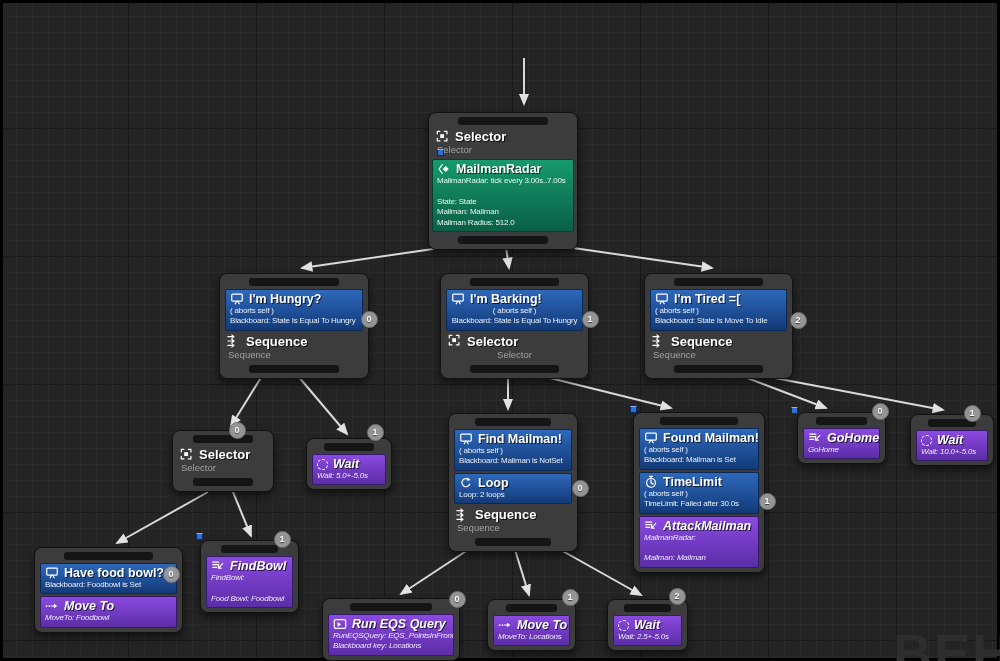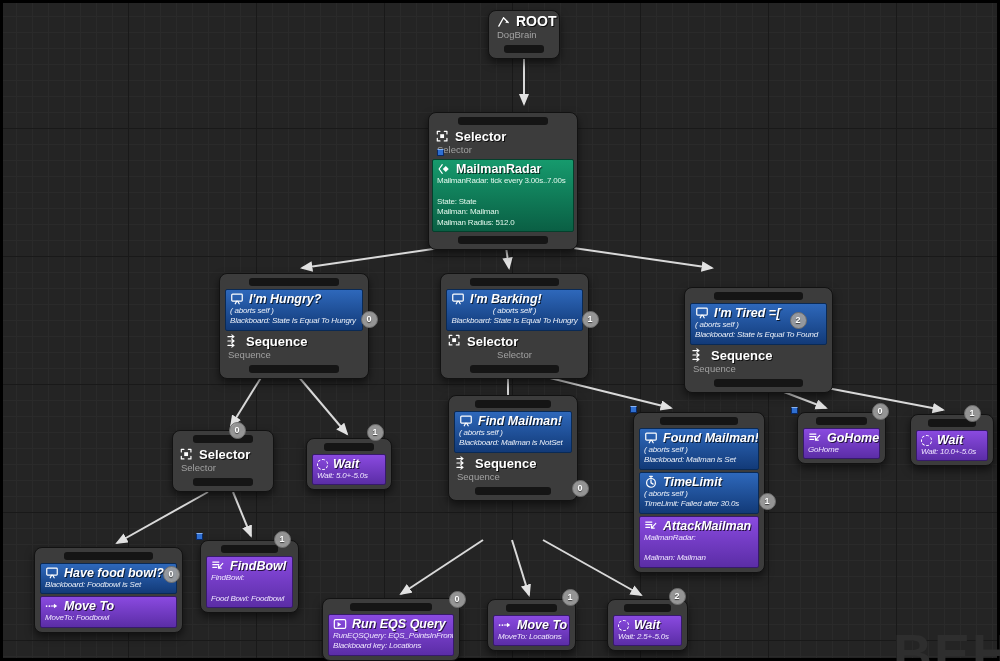--- a/index.html
+++ b/index.html
@@ -23,21 +23,21 @@
   }
   .bar{height:8px;background:#151515;border-radius:3px;width:62%;margin:3px auto;}
   .hdr{display:flex;gap:5px;align-items:center;padding:1px 5px 0;}
   .hdr .ttl{font-weight:bold;font-size:13px;color:#fff;text-shadow:1px 1px 0 rgba(0,0,0,.8);white-space:nowrap;}
   .hdr.big .ttl{font-size:14px;}
   .sub{font-size:9.5px;color:#a2a2a2;padding:0 6px 2px;white-space:nowrap;}
   .sect{margin:2px 3px;border-radius:2px;padding:2px 4px 3px;overflow:hidden;}
   .sect .row{display:flex;gap:5px;align-items:center;}
   .sect .ttl{font-size:12.5px;font-weight:bold;color:#fff;text-shadow:1px 1px 0 rgba(0,0,0,.7);white-space:nowrap;}
   .line{font-size:8px;color:#e9eef7;white-space:nowrap;letter-spacing:-0.2px;line-height:1.3;}
-  .dec{background:linear-gradient(#2e68bb,#123a78);border:1px solid #0a2a55;font-style:italic;}
+  .dec{background:linear-gradient(#2e68bb,#123a78);border:1px solid #0a2a55;}
   .svc{background:linear-gradient(#169a6d,#0a5f44);border:1px solid #04402c;margin:2px 1px 4px;}
   .task{background:linear-gradient(#8a4ae0,#5b2da6);border:1px solid #371a6b;font-style:italic;}
   .task .line{color:#efe6ff;}
   .svc .line{color:#e2f7ec;}
   .icon{display:inline-flex;flex:none;align-items:center;justify-content:center;}
   .wait-ring{width:11px;height:11px;border:1.6px dashed #fff;border-radius:50%;box-sizing:border-box;}
   .badge{
     position:absolute;z-index:4;width:15px;height:15px;border-radius:50%;
     background:rgba(158,158,158,.92);border:1px solid #6d6d6d;color:#fff;
     font-size:9px;font-weight:bold;display:flex;align-items:center;justify-content:center;
@@ -72,33 +72,20 @@
       <line x1="508" y1="376" x2="508" y2="409" stroke="#d9d9d9" stroke-width="2" marker-end="url(#ah)"></line>
       <line x1="542" y1="376" x2="671" y2="408" stroke="#d9d9d9" stroke-width="2" marker-end="url(#ah)"></line>
       <line x1="742" y1="376" x2="826" y2="408" stroke="#d9d9d9" stroke-width="2" marker-end="url(#ah)"></line>
       <line x1="764" y1="376" x2="943" y2="410" stroke="#d9d9d9" stroke-width="2" marker-end="url(#ah)"></line>
       <line x1="208" y1="492" x2="117" y2="543" stroke="#d9d9d9" stroke-width="2" marker-end="url(#ah)"></line>
       <line x1="233" y1="492" x2="251" y2="536" stroke="#d9d9d9" stroke-width="2" marker-end="url(#ah)"></line>
       <line x1="483" y1="540" x2="401" y2="594" stroke="#d9d9d9" stroke-width="2" marker-end="url(#ah)"></line>
       <line x1="512" y1="540" x2="529" y2="595" stroke="#d9d9d9" stroke-width="2" marker-end="url(#ah)"></line>
       <line x1="543" y1="540" x2="641" y2="595" stroke="#d9d9d9" stroke-width="2" marker-end="url(#ah)"></line>
     </svg>
-<div class="node" style="left: 488px; top: 10px; width: 72px;">
-      <div class="hdr big">
-        <span class="icon">
-          <svg width="15" height="15" viewBox="0 0 16 16">
-            <path d="M3 13 L8 4 M8 4 L13 9" stroke="#fff" stroke-width="1.4" fill="none" stroke-linecap="round" stroke-linejoin="round"></path>
-            <path d="M11.5 6.5 L13 9 L10 9.5" fill="#fff"></path>
-          </svg>
-        </span>
-        <span class="ttl">ROOT</span>
-      </div>
-      <div class="sub">DogBrain</div>
-      <div class="bar"></div>
-    </div>
     <div class="node" style="left: 428px; top: 112px; width: 150px;">
       <div class="bar"></div>
       <div class="hdr">
         <span class="icon">
           <svg width="14" height="14" viewBox="0 0 16 16">
             <path d="M1.5 4.5v-3h3 M9.5 1.5h3v3 M12.5 9.5v3h-3 M4.5 12.5h-3v-3" stroke="#fff" stroke-width="1.4" fill="none" stroke-linecap="round" stroke-linejoin="round"></path>
             <rect x="4.8" y="4.8" width="4.4" height="4.4" fill="#fff"></rect>
           </svg>
         </span>
         <span class="ttl">Selector</span>
@@ -168,34 +155,34 @@
           <svg width="14" height="14" viewBox="0 0 16 16">
             <path d="M1.5 4.5v-3h3 M9.5 1.5h3v3 M12.5 9.5v3h-3 M4.5 12.5h-3v-3" stroke="#fff" stroke-width="1.4" fill="none" stroke-linecap="round" stroke-linejoin="round"></path>
             <rect x="4.8" y="4.8" width="4.4" height="4.4" fill="#fff"></rect>
           </svg>
         </span>
         <span class="ttl">Selector</span>
       </div>
       <div class="sub">Selector</div>
       <div class="bar"></div>
     </div>
-    <div class="node" style="left: 684px; top: 273px; width: 149px; margin-top: 14px;">
+    <div class="node" style="left: 644px; top: 273px; width: 149px;">
       <div class="bar"></div>
       <div class="sect dec">
         <div class="row">
           <span class="icon">
             <svg width="14" height="14" viewBox="0 0 16 16">
               <rect x="2" y="2.5" width="12" height="8" rx="1" stroke="#fff" stroke-width="1.4" fill="none" stroke-linecap="round" stroke-linejoin="round"></rect>
               <path d="M6 13.5l1.6-3 M10.5 13.5l-1.6-3" stroke="#fff" stroke-width="1.4" fill="none" stroke-linecap="round" stroke-linejoin="round"></path>
             </svg>
           </span>
           <span class="ttl">I'm Tired =[</span>
         </div>
         <div class="line">( aborts self )</div>
-        <div class="line">Blackboard: State Is Equal To Found</div>
+        <div class="line">Blackboard: State Is Move To Idle</div>
       </div>
       <div class="hdr">
         <span class="icon">
           <svg width="14" height="14" viewBox="0 0 16 16">
             <path d="M1 3h6.5 M5.5 1l2.6 2-2.6 2 M1 8h6.5 M5.5 6l2.6 2-2.6 2 M1 13h6.5 M5.5 11l2.6 2-2.6 2" stroke="#fff" stroke-width="1.2" fill="none" stroke-linecap="round" stroke-linejoin="round"></path>
           </svg>
         </span>
         <span class="ttl">Sequence</span>
       </div>
       <div class="sub">Sequence</div>
@@ -220,34 +207,46 @@
       <div class="sect task">
         <div class="row">
           <span class="icon">
             <span class="wait-ring"></span>
           </span>
           <span class="ttl">Wait</span>
         </div>
         <div class="line">Wait: 5.0+-5.0s</div>
       </div>
     </div>
-    <div class="node" style="left: 448px; top: 395px; width: 130px;">
+    <div class="node" style="left: 448px; top: 413px; width: 130px;">
       <div class="bar"></div>
       <div class="sect dec">
         <div class="row">
           <span class="icon">
             <svg width="14" height="14" viewBox="0 0 16 16">
               <rect x="2" y="2.5" width="12" height="8" rx="1" stroke="#fff" stroke-width="1.4" fill="none" stroke-linecap="round" stroke-linejoin="round"></rect>
               <path d="M6 13.5l1.6-3 M10.5 13.5l-1.6-3" stroke="#fff" stroke-width="1.4" fill="none" stroke-linecap="round" stroke-linejoin="round"></path>
             </svg>
           </span>
           <span class="ttl">Find Mailman!</span>
         </div>
         <div class="line">( aborts self )</div>
         <div class="line">Blackboard: Mailman is NotSet</div>
+      </div>
+      <div class="sect dec">
+        <div class="row">
+          <span class="icon">
+            <svg width="14" height="14" viewBox="0 0 16 16">
+              <path d="M12.3 9.2a4.6 4.6 0 1 1-.9-4.6" stroke="#fff" stroke-width="1.4" fill="none" stroke-linecap="round" stroke-linejoin="round"></path>
+              <path d="M9.8 1.6l3.3 2.8-4.2 1" fill="#fff"></path>
+            </svg>
+          </span>
+          <span class="ttl">Loop</span>
+        </div>
+        <div class="line">Loop: 2 loops</div>
       </div>
       <div class="hdr">
         <span class="icon">
           <svg width="14" height="14" viewBox="0 0 16 16">
             <path d="M1 3h6.5 M5.5 1l2.6 2-2.6 2 M1 8h6.5 M5.5 6l2.6 2-2.6 2 M1 13h6.5 M5.5 11l2.6 2-2.6 2" stroke="#fff" stroke-width="1.2" fill="none" stroke-linecap="round" stroke-linejoin="round"></path>
           </svg>
         </span>
         <span class="ttl">Sequence</span>
       </div>
       <div class="sub">Sequence</div>

